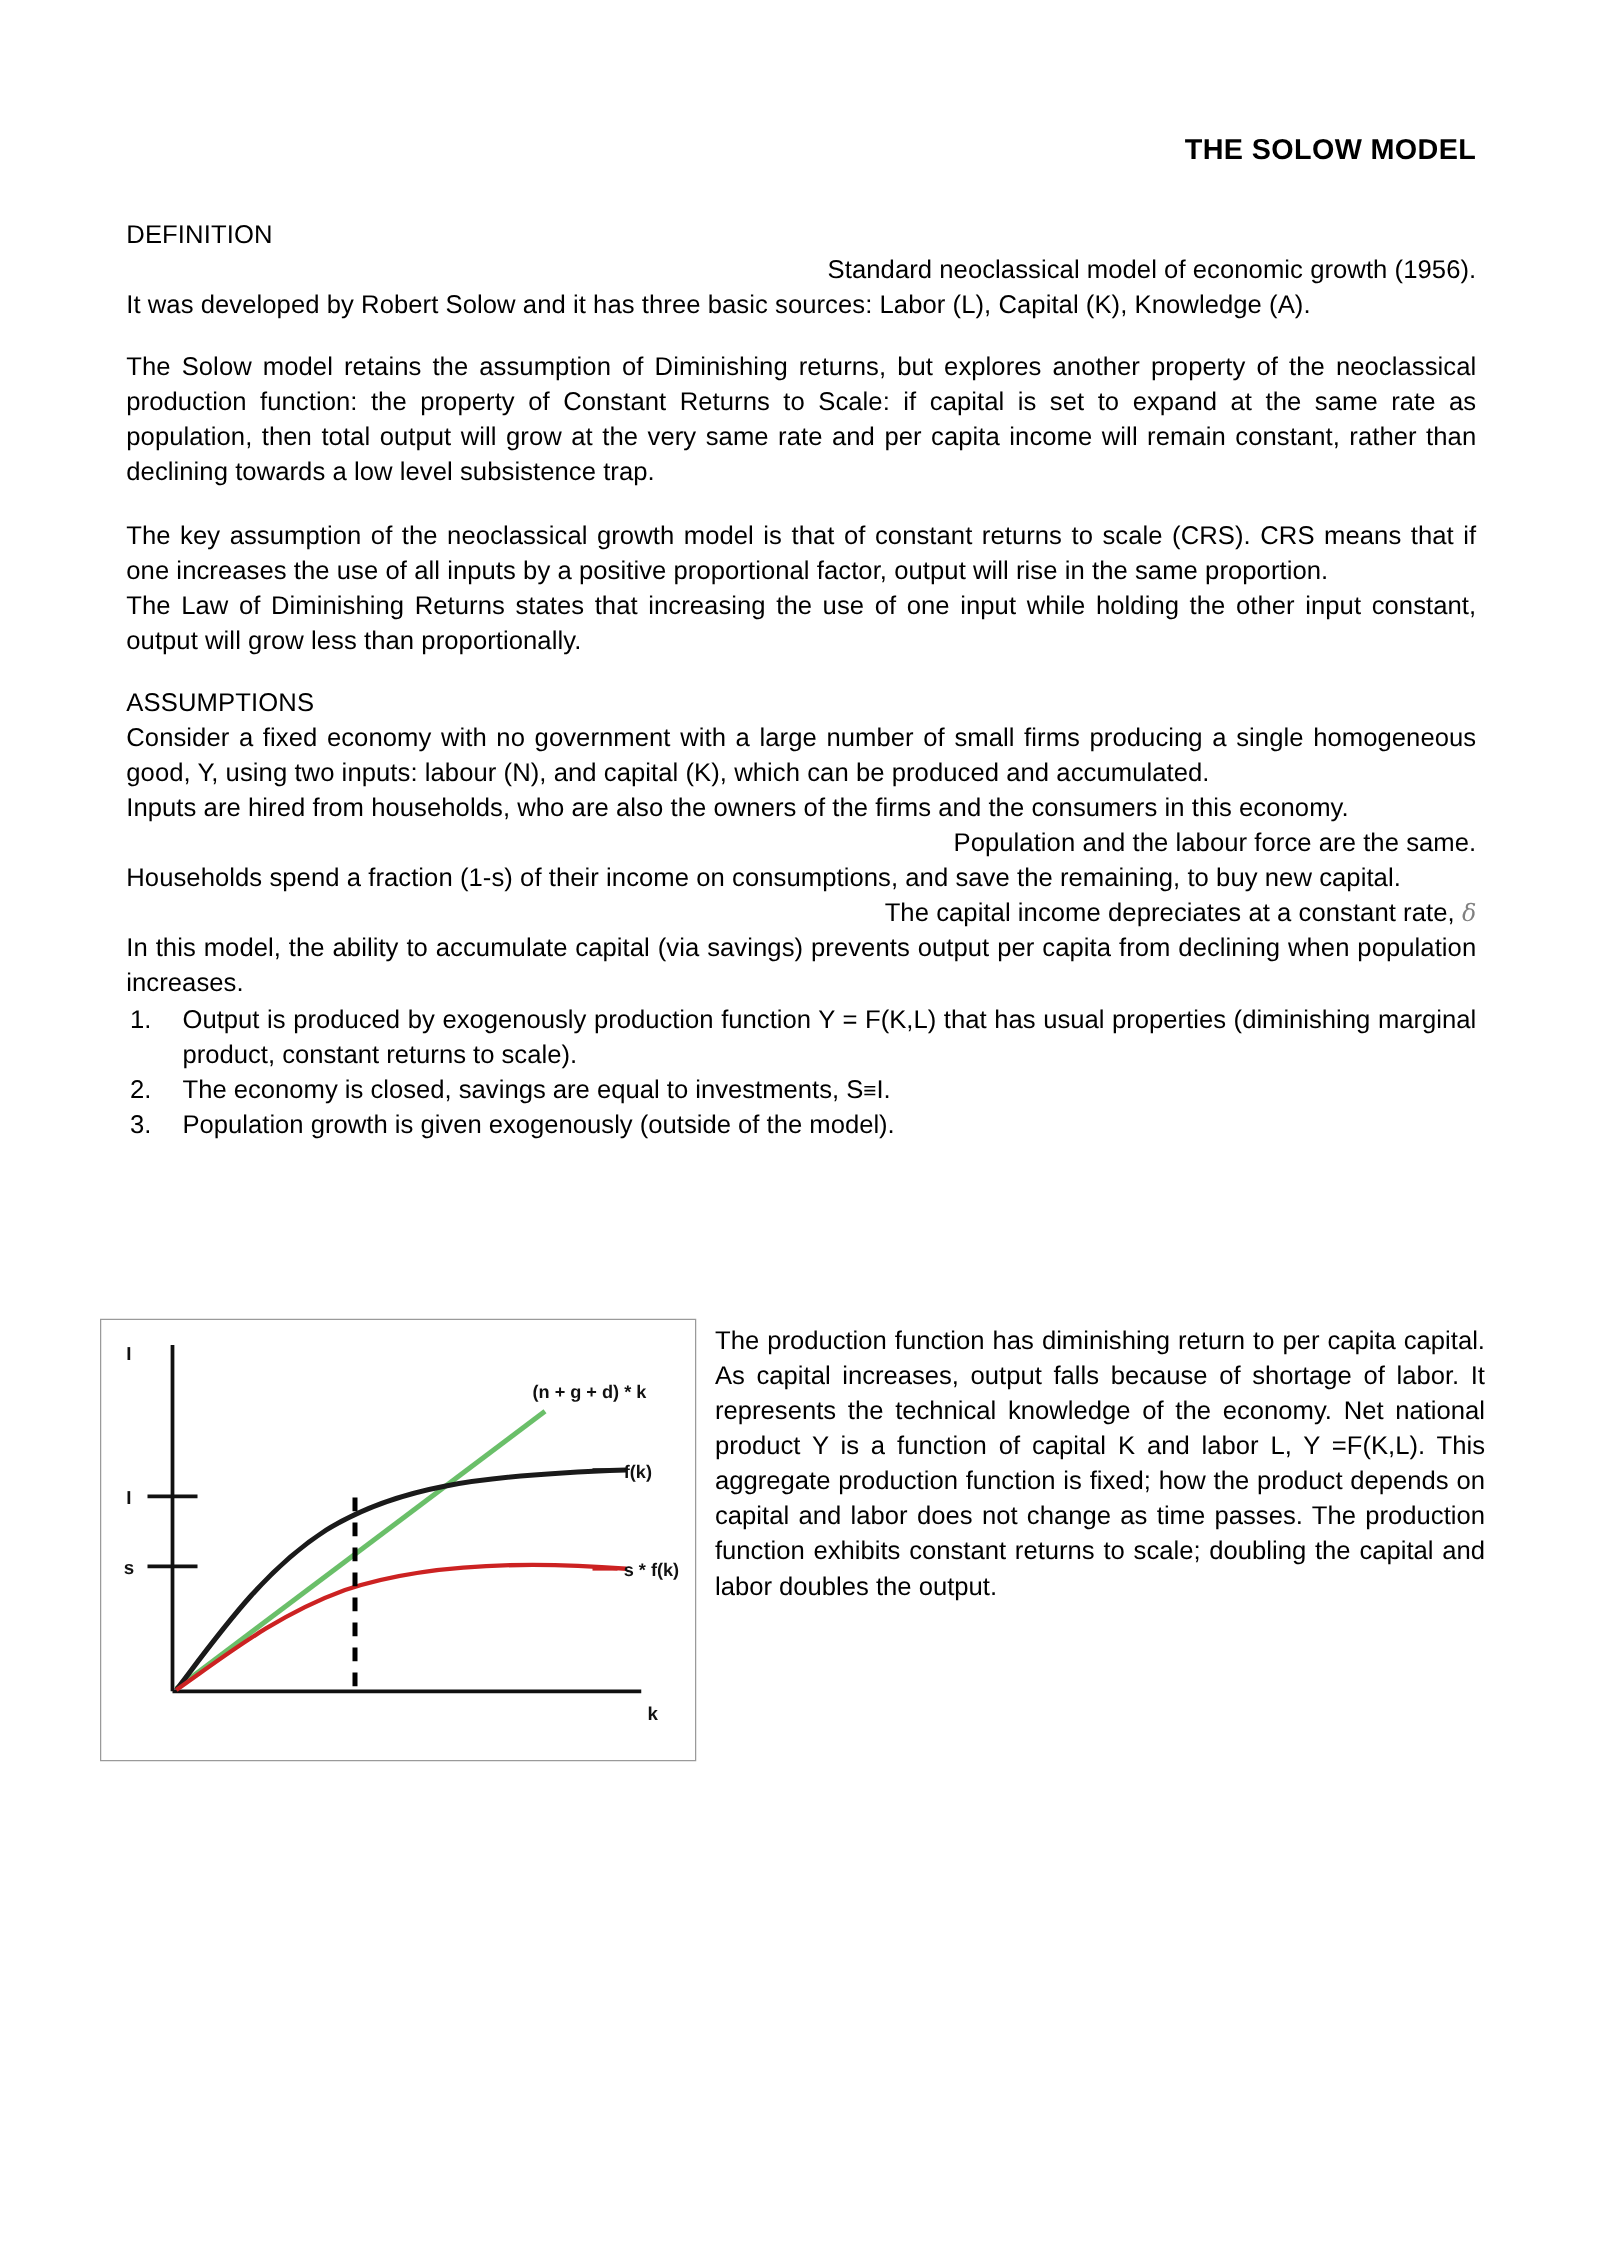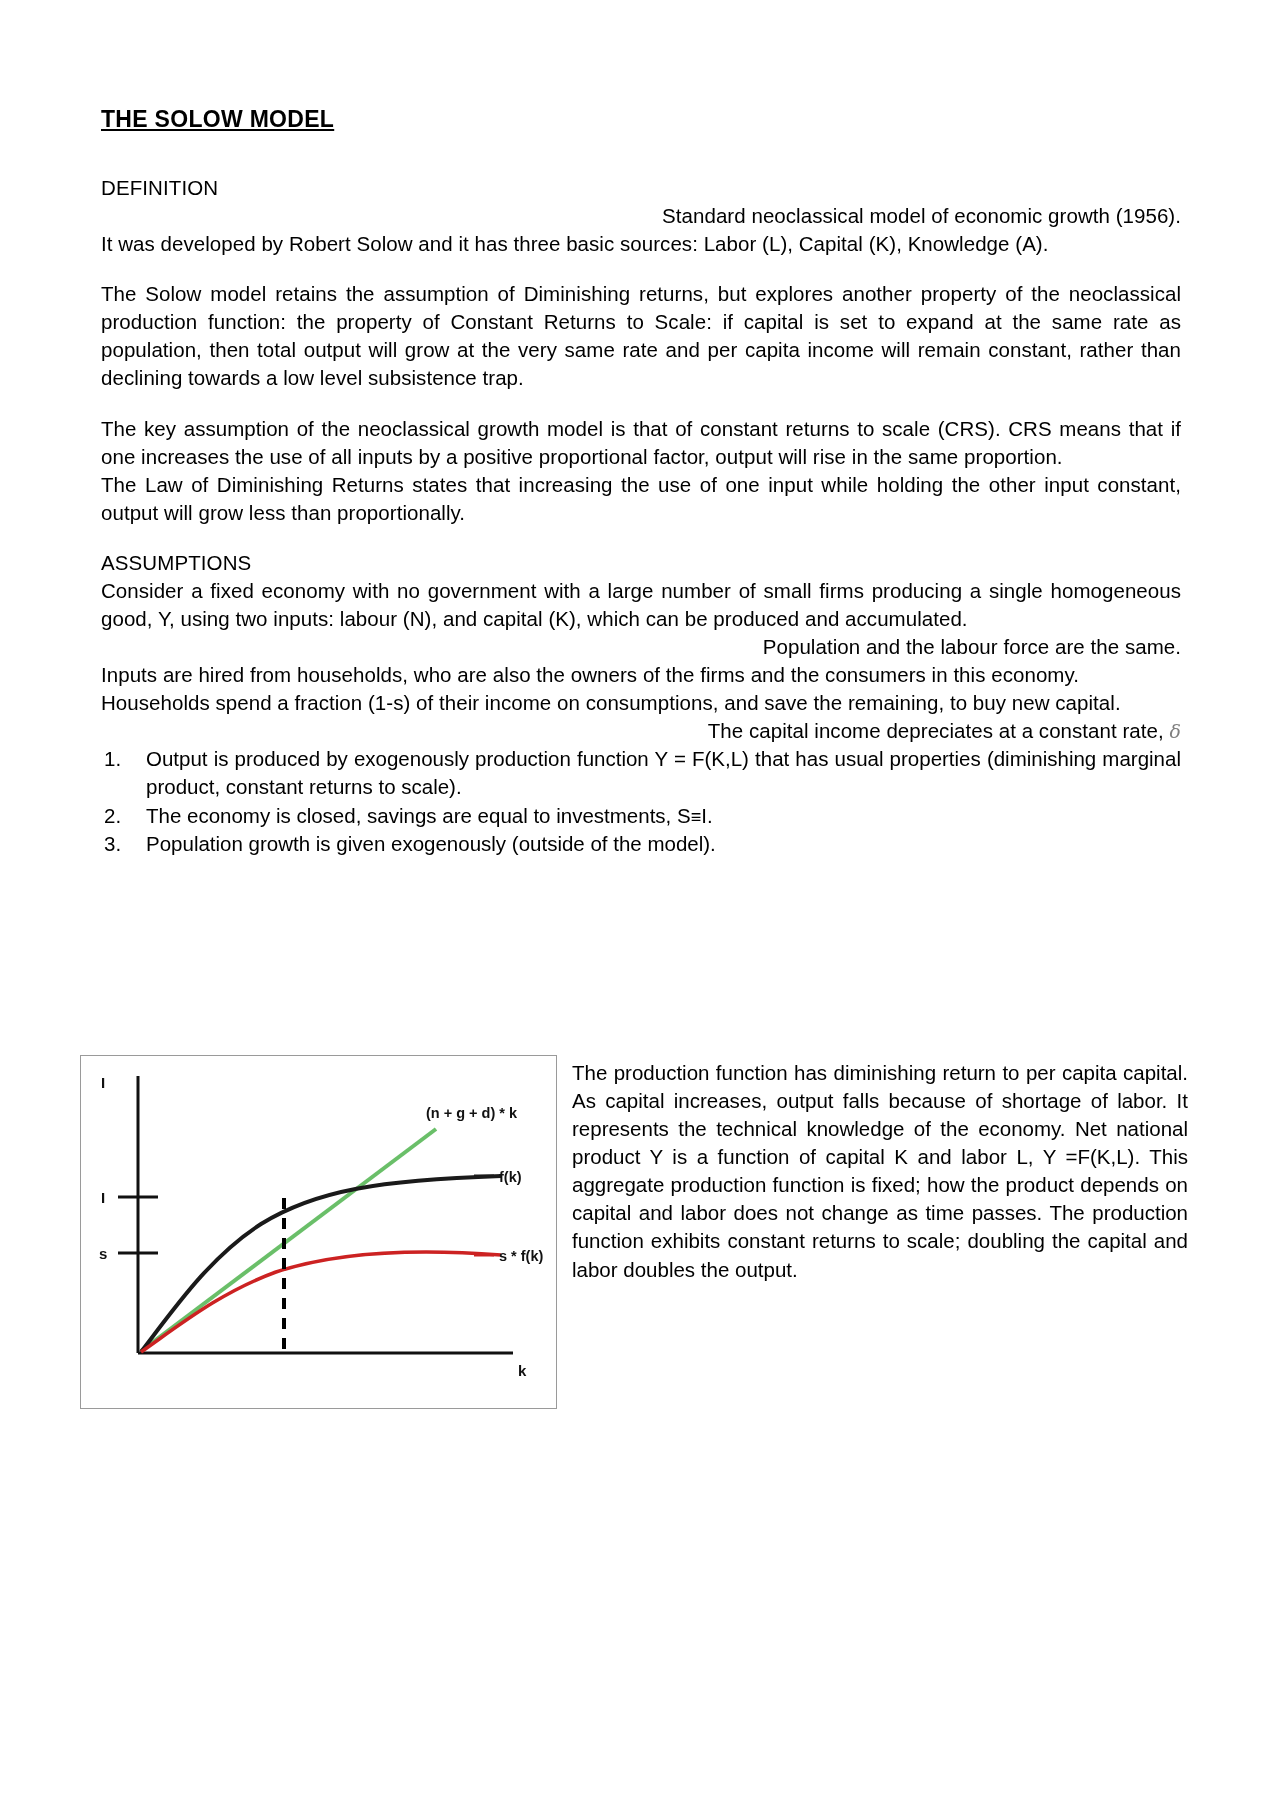--- a/index.html
+++ b/index.html
@@ -23,25 +23,24 @@
   }
   .content {
     position: absolute;
     left: 101px;
     top: 0;
     width: 1080px;
   }
   h1.doc-title {
     font-size: 23px;
     font-weight: bold;
-    text-align: left;
+    text-align: right;
     margin: 0;
     padding-top: 106px;
     letter-spacing: 0.3px;
-    text-decoration: underline;
   }
   .section-head {
     font-size: 20.5px;
     font-weight: normal;
     margin: 0;
     line-height: 1.37;
     letter-spacing: 0.1px;
   }
   p.para {
     font-size: 20.5px;
@@ -142,28 +141,29 @@
     <p class="para"><span>The key assumption of the neoclassical growth model is that of </span><b>constant returns to scale (CRS)</b><span>. CRS means that if one increases the use of all inputs by a positive proportional factor, output will rise in the same proportion.</span></p>
 
     <p class="para"><b>The Law of Diminishing Returns</b><span> states that increasing the use of one input while holding the other input constant, output will grow less than proportionally.</span></p>
 
     <div class="spacer-md"></div>
 
     <div class="section-head">ASSUMPTIONS</div>
 
     <p class="para"><span>Consider a </span><b>fixed economy</b><span> with </span><b>no government</b><span> with a large number of small firms producing a single homogeneous good, Y, using two inputs: </span><b>labour (N), and capital (K)</b><span>, which can be produced and accumulated.</span></p>
 
+    <p class="para">Inputs are hired from households, who are also the owners of the firms and the consumers in this economy.</p>
+
     <p class="para nojust">Population and the labour force are the same.</p>
 
-    <p class="para">Inputs are hired from households, who are also the owners of the firms and the consumers in this economy.</p>
-
     <p class="para">Households spend a fraction (1-s) of their income on consumptions, and save the remaining, to buy new capital.</p>
 
     <p class="para nojust"><span>The capital income depreciates at a constant rate, </span><span class="delta">δ</span></p>
 
+    <p class="para">In this model, the ability to accumulate capital (via savings) prevents output per capita from declining when population increases.</p>
 
     <ol class="assumption-list">
       <li>
         <span class="num">1.</span><span>Output is produced by exogenously production function </span><b>Y = F(K,L)</b><span> that has usual properties (diminishing marginal product, constant returns to scale).</span>
       </li>
       <li>
         <span class="num">2.</span><span>The economy is closed, savings are equal to investments, </span><b>S</b><span class="equiv">≡</span><b>I.</b>
       </li>
       <li>
         <span class="num">3.</span><span>Population growth is given exogenously (outside of the model).</span>

